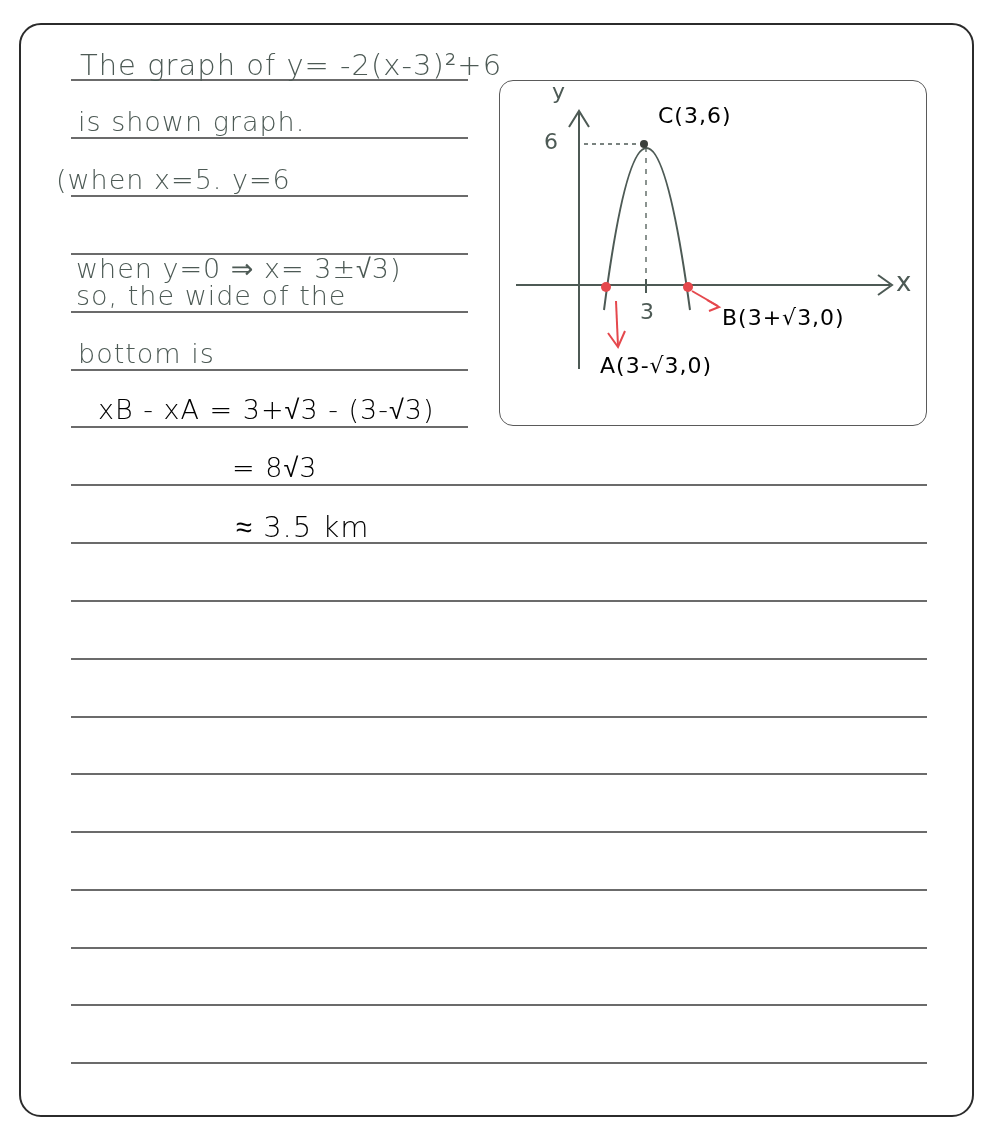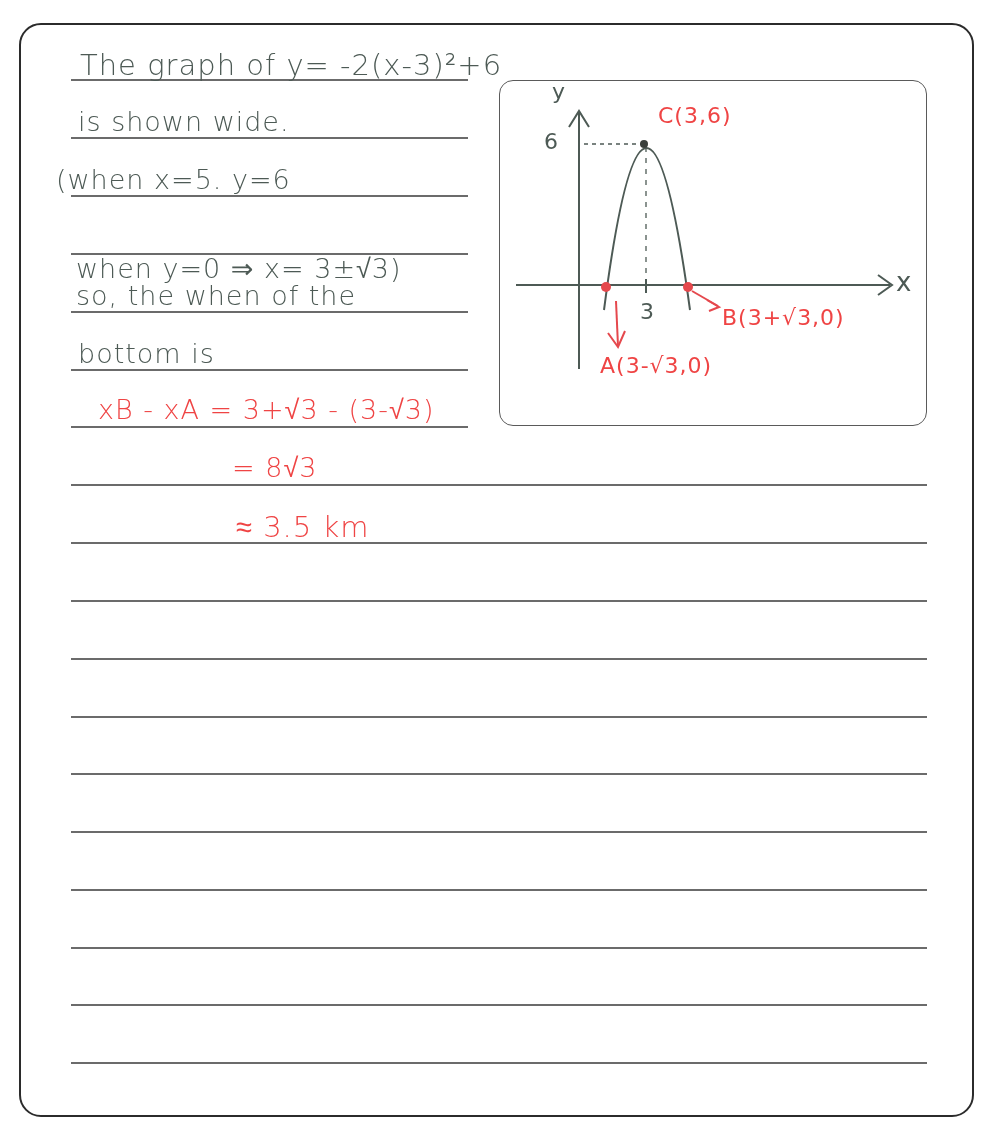--- a/index.html
+++ b/index.html
@@ -3,21 +3,21 @@
 <meta charset="utf-8">
 <style>
   html, body { margin: 0; padding: 0; background: #ffffff; }
   body { width: 1000px; height: 1130px; position: relative; overflow: hidden;
          font-family: "DejaVu Sans", sans-serif; }
   .frame { position: absolute; left: 19px; top: 23px; width: 955px; height: 1094px;
            border: 2px solid #2b2b2b; border-radius: 22px; box-sizing: border-box; background: #fff; }
   .rule { position: absolute; height: 2px; background: #6b6b6b; }
   .hw { position: absolute; white-space: nowrap; color: #4d5a55;
         font-family: "DejaVu Sans", sans-serif; font-weight: 300; letter-spacing: 1px; }
-  .red { color: #ef4444; }
+  .red { color: #000000; }
   .graph-box { position: absolute; left: 499px; top: 80px; width: 428px; height: 346px;
                border: 1.5px solid #5a5a5a; border-radius: 14px; box-sizing: border-box; background:#fff; }
   .graph-box svg { position: absolute; left: 0; top: 0; }
   .glabel { position: absolute; white-space: nowrap; font-size: 22px; letter-spacing: 1px; }
 </style>
 </head>
 <body>
 
 <div class="frame"></div>
 
@@ -35,24 +35,24 @@
 <div class="rule" style="left:71px; top:658px;  width:856px;"></div>
 <div class="rule" style="left:71px; top:716px;  width:856px;"></div>
 <div class="rule" style="left:71px; top:773px;  width:856px;"></div>
 <div class="rule" style="left:71px; top:831px;  width:856px;"></div>
 <div class="rule" style="left:71px; top:889px;  width:856px;"></div>
 <div class="rule" style="left:71px; top:947px;  width:856px;"></div>
 <div class="rule" style="left:71px; top:1004px; width:856px;"></div>
 <div class="rule" style="left:71px; top:1062px; width:856px;"></div>
 
 <div class="hw" style="left:80px; top:48px; font-size:29px;">The graph of y= -2(x-3)²+6</div>
-<div class="hw" style="left:78px; top:106px; font-size:27px;">is shown wide.</div>
+<div class="hw" style="left:78px; top:106px; font-size:27px;">is shown graph.</div>
 <div class="hw" style="left:56px; top:164px; font-size:27px;">(when x=5.  y=6</div>
 <div class="hw" style="left:76px; top:222px; font-size:27px;margin-top:31px;">when y=0 ⇒ x= 3±√3)</div>
-<div class="hw" style="left:76px; top:280px; font-size:27px;">so, the when of the</div>
+<div class="hw" style="left:76px; top:280px; font-size:27px;">so, the wide of the</div>
 <div class="hw" style="left:78px; top:338px; font-size:27px;">bottom is</div>
 <div class="hw red" style="left:98px; top:394px; font-size:27px;">xB - xA = 3+√3 - (3-√3)</div>
 <div class="hw red" style="left:232px; top:452px; font-size:27px;">= 8√3</div>
 <div class="hw red" style="left:236px; top:510px; font-size:29px;">≈ 3.5 km</div>
 
 <div class="graph-box">
   <svg width="428" height="346" viewBox="0 0 428 346">
 
     <line x1="79" y1="288" x2="79" y2="32" stroke="#4d5a55" stroke-width="2"></line>
     <polyline points="69,46 79,30 89,46" fill="none" stroke="#4d5a55" stroke-width="2"></polyline>

